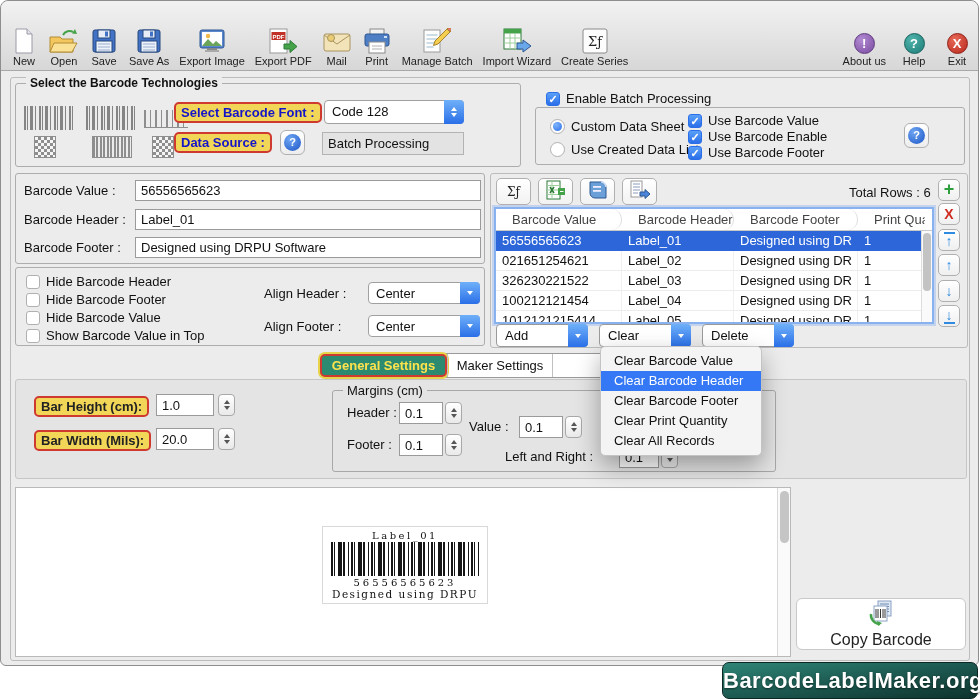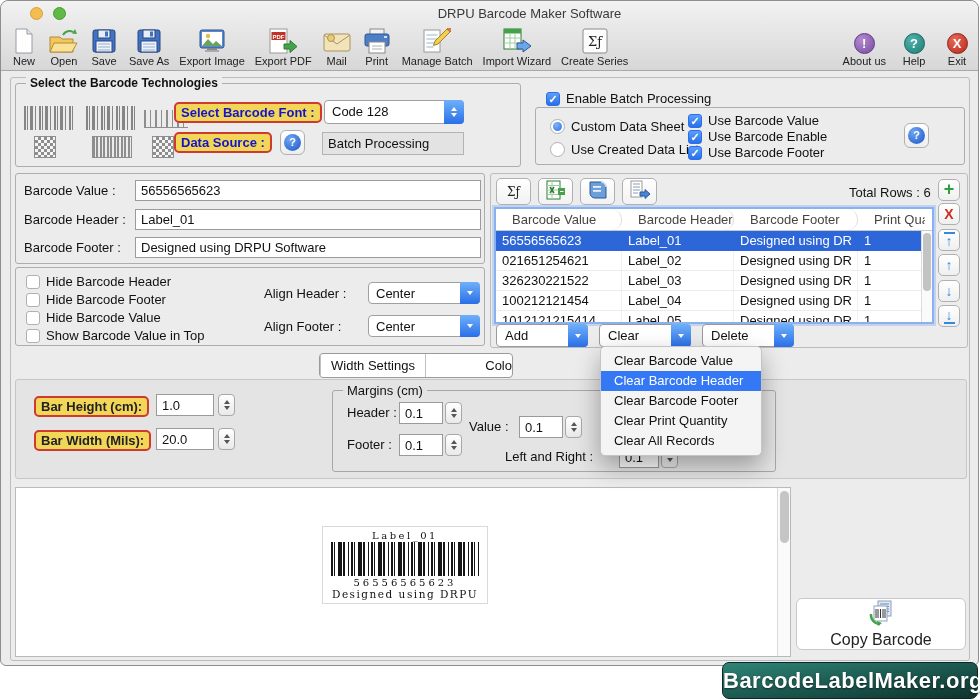--- a/index.html
+++ b/index.html
@@ -127,25 +127,20 @@
     color:#fff;font-weight:bold;font-size:22px;text-align:center;line-height:35px;letter-spacing:.5px;
     text-shadow:0 1px 2px rgba(0,0,0,.5);}
   .outerbox{position:absolute;left:9px;top:76px;width:960px;height:584px;border:1px solid #bcbcbc;border-radius:3px;}
 </style>
 </head>
 <body>
 
 <div class="window">
 
   <div class="chrome">
-    <div class="titlebar">
-      <div class="dot yellow"></div>
-      <div class="dot green"></div>
-      <div class="title">DRPU Barcode Maker Software</div>
-    </div>
     <div class="toolbar">
       <div class="tbitem">
         <span class="ic">
             <svg width="20" height="26" viewBox="0 0 20 26">
               <path d="M2 1h11l5 5v19H2z" fill="#fefefe" stroke="#9a9aa8"></path>
               <path d="M13 1v5h5" fill="#e2e2ea" stroke="#9a9aa8"></path>
             </svg>
           </span>
         <span class="lb">New</span>
       </div>
@@ -488,21 +483,22 @@
     <div class="txt" style="left:248px;top:51px;">Align Footer :</div>
     <div class="popup" style="left:352px;top:47px;width:112px;height:22px;">
       <span class="val">Center</span>
       <span class="cap">
           <i class="tw-down"></i>
         </span>
     </div>
   </div>
 
   <div class="tabs">
-    <div class="tab mid" style="width:106px;">Width Settings</div>
+    <div class="tab active" style="width:127px;">General Settings</div>
+    <div class="tab mid" style="width:106px;">Maker Settings</div>
     <div class="tab" style="width:86px;text-align:right;padding-left:14px;">Colo</div>
   </div>
 
   <div class="panel">
     <div class="ylabel dark" style="left:18px;top:16px;">Bar Height (cm):</div>
     <div class="field" style="left:140px;top:14px;width:58px;height:22px;line-height:21px;">1.0</div>
     <div class="stepper" style="left:202px;top:14px;">
         <i class="tg-up"></i>
         <i class="tg-down"></i>
       </div>

